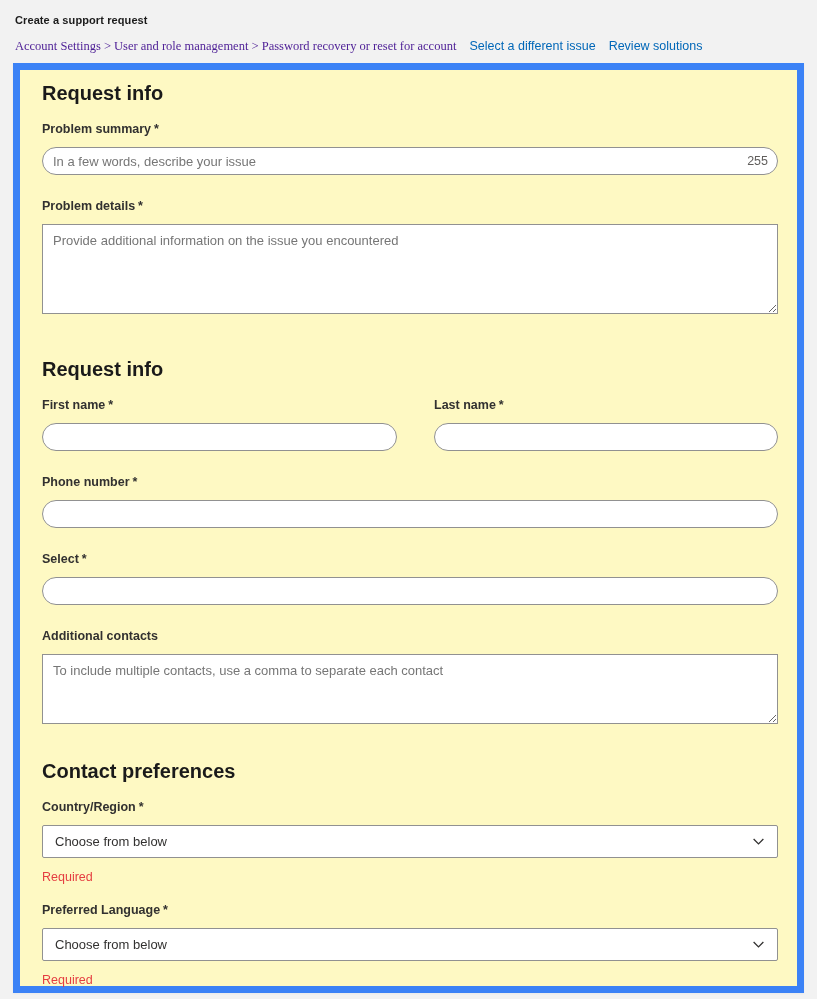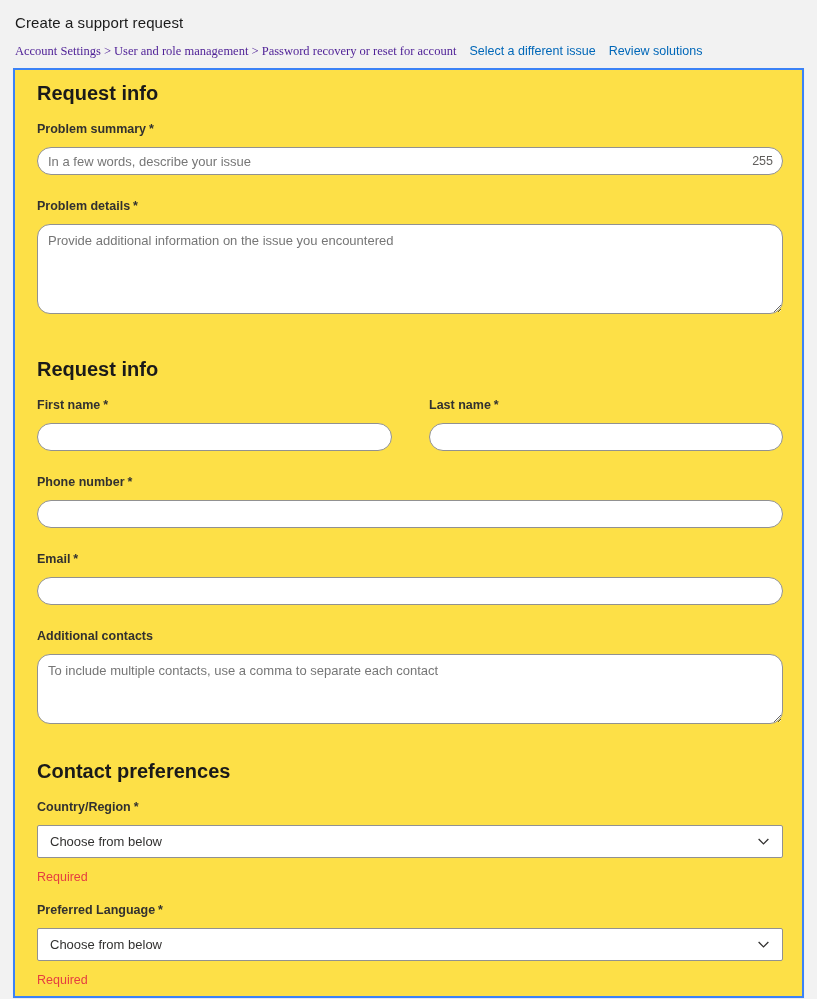--- a/index.html
+++ b/index.html
@@ -4,30 +4,30 @@
 <style>
   * { margin: 0; padding: 0; box-sizing: border-box; }
   html, body {
     width: 817px; height: 999px;
     background: #f2f2f2;
     font-family: "Liberation Sans", sans-serif;
     overflow: hidden;
   }
   
   .header { padding: 14px 14px 0 15px; background: #f2f2f2; }
-  .page-title { font-size: 15px; font-weight: 400; color: #1b1b1b; letter-spacing: .1px; }
+  .page-title { font-size: 11px; font-weight: 700; color: #1b1b1b; letter-spacing: .1px; }
   .breadcrumb-row { display: flex; align-items: baseline; margin-top: 13px; flex-wrap: nowrap; }
   .breadcrumb { font-size: 12.5px; color: #4c1d95; white-space: nowrap; font-family: Liberation Serif, serif; }
   .bc-link { font-size: 12.5px; color: #0067b8; margin-left: 13px; white-space: nowrap; cursor: pointer; text-decoration: none; }
 
   
   .card {
     margin: 9px 13px 0 13px;
-    background: #fde047;
-    border: 2px solid #3b82f6;
+    background: #fef9c3;
+    border: 7px solid #3b82f6;
     box-shadow: 0 1px 2px rgba(0,0,0,.04);
     padding: 10px 19px 30px 22px;
     height: 930px;
   }
   .section-heading { font-size: 20px; font-weight: 700; color: #1a1a1a; line-height: 26px; margin-bottom: 16px; }
   .section-heading.mt-lg { margin-top: 42px; }
   .section-heading.mt-md { margin-top: 34px; }
 
   .field { margin-bottom: 24px; }
   .field:last-child { margin-bottom: 0; }
@@ -46,21 +46,21 @@
   .text-input::placeholder, .area-input::placeholder { color: #767676; opacity: 1; }
   .input-wrap { position: relative; }
   .char-counter {
     position: absolute; right: 10px; top: 50%; transform: translateY(-50%);
     font-size: 12.5px; color: #605e5c; pointer-events: none;
   }
   .input-wrap .text-input { padding-right: 46px; }
 
   .area-input {
     width: 100%;
-    border: 1px solid #919191; border-radius: 13px;
+    border: 1px solid #919191; border-radius: 0;
     background: #fff;
     font-family: "Liberation Sans", sans-serif;
     font-size: 13px; color: #323130;
     padding: 8px 10px;
     outline: none;
     resize: both;
     display: block;
   }
   .area-details { height: 90px; }
   .area-contacts { height: 70px; }
@@ -140,21 +140,21 @@
 
   <div class="field">
     <div class="field-label">
       <span>Phone number</span><span class="req">*</span>
     </div>
     <input type="text" class="text-input" style="">
   </div>
 
   <div class="field">
     <div class="field-label">
-      <span>Email</span><span class="req">*</span>
+      <span>Select</span><span class="req">*</span>
     </div>
     <input type="text" class="text-input" style="">
   </div>
 
   <div class="field">
     <div class="field-label">
       <span>Additional contacts</span><span class="req"></span>
     </div>
     <textarea class="area-input area-contacts" placeholder="To include multiple contacts, use a comma to separate each contact" style=""></textarea>
   </div>

